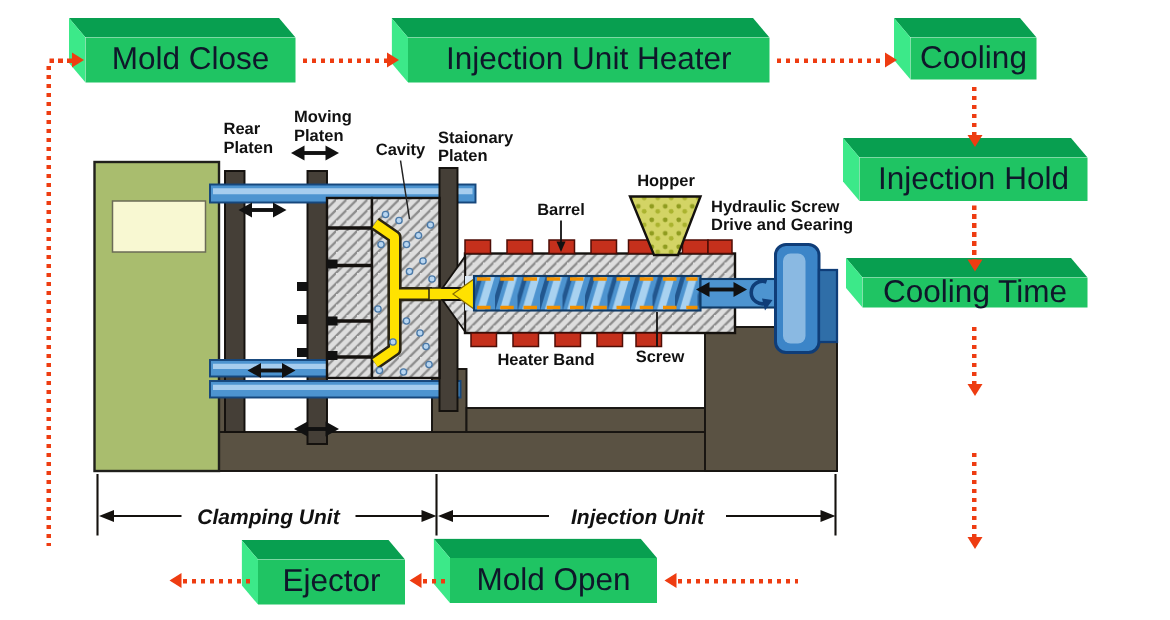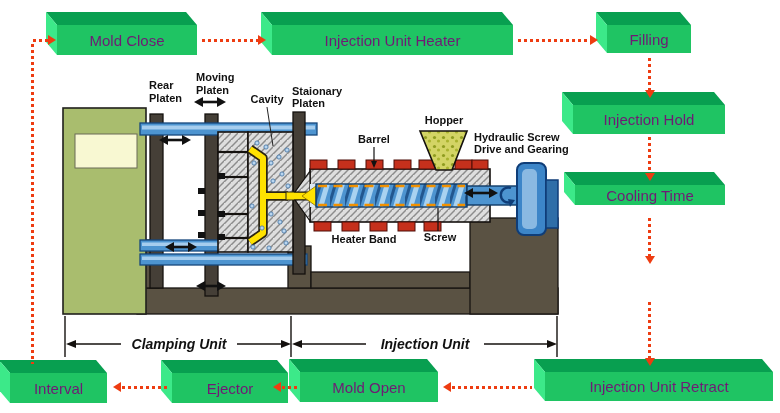--- a/index.html
+++ b/index.html
@@ -7,21 +7,21 @@
           font-family:"Liberation Sans",sans-serif;}
   svg{position:absolute;left:0;top:0;}
   svg text{font-family:"Liberation Sans",sans-serif;font-weight:700;font-size:11px;fill:#111;}
   svg text.dim{font-size:14px;font-style:italic;}
   
   .block{position:absolute;background:#1fc463;display:flex;align-items:center;justify-content:center;}
   .block::before{content:"";position:absolute;left:-11px;top:-13px;width:calc(100% + 11px);height:13px;
      background:#089f50;clip-path:polygon(0 0, calc(100% - 11px) 0, 100% 100%, 11px 100%);}
   .block::after{content:"";position:absolute;left:-11px;top:-13px;width:11px;height:calc(100% + 13px);
      background:#3ce989;clip-path:polygon(0 0, 100% 13px, 100% 100%, 0 calc(100% - 13px));}
-  .block-label{position:relative;z-index:2;font-size:15px;color:#701a75;white-space:nowrap;}
+  .block-label{position:relative;z-index:2;font-size:21px;color:#0f172a;white-space:nowrap;}
   
   .dot-h{position:absolute;height:3px;background:repeating-linear-gradient(90deg,#ee3c11 0 3px,transparent 3px 6px);}
   .dot-v{position:absolute;width:3px;background:repeating-linear-gradient(180deg,#ee3c11 0 3px,transparent 3px 6px);}
   .ah{position:absolute;width:0;height:0;}
   .ah-r{border-top:5px solid transparent;border-bottom:5px solid transparent;border-left:8px solid #ee3c11;}
   .ah-l{border-top:5px solid transparent;border-bottom:5px solid transparent;border-right:8px solid #ee3c11;}
   .ah-d{border-left:5px solid transparent;border-right:5px solid transparent;border-top:8px solid #ee3c11;}
 </style>
 </head>
 <body>
@@ -216,39 +216,33 @@
     </g>
   </svg>
 
   <div class="block" style="left:57px;top:25px;width:140px;height:30px">
     <span class="block-label">Mold Close</span>
     </div>
   <div class="block" style="left:272px;top:25px;width:241px;height:30px">
     <span class="block-label">Injection Unit Heater</span>
     </div>
   <div class="block" style="left:607px;top:25px;width:84px;height:28px">
-    <span class="block-label">Filling</span>
+    <span class="block-label">Cooling</span>
     </div>
   <div class="block" style="left:573px;top:105px;width:152px;height:29px">
     <span class="block-label">Injection Hold</span>
     </div>
   <div class="block" style="left:575px;top:185px;width:150px;height:20px">
     <span class="block-label">Cooling Time</span>
     </div>
-  <div class="block" style="left:545px;top:372px;width:228px;height:29px">
-    <span class="block-label">Injection Unit Retract</span>
-    </div>
   <div class="block" style="left:300px;top:372px;width:138px;height:30px">
     <span class="block-label">Mold Open</span>
     </div>
-  <div class="block" style="left:172px;top:373px;width:116px;height:30px">
+  <div class="block" style="left:172px;top:373px;width:98px;height:30px">
     <span class="block-label">Ejector</span>
-    </div>
-  <div class="block" style="left:10px;top:373px;width:97px;height:30px">
-    <span class="block-label">Interval</span>
     </div>
 
   <div class="dot-v" style="left:31px;top:44px;height:320px"></div>
   <div class="dot-h" style="left:33px;top:39px;width:15px"></div>
   <div class="ah ah-r" style="left:48px;top:35px"></div>
 
   <div class="dot-h" style="left:202px;top:39px;width:56px"></div>
   <div class="ah ah-r" style="left:258px;top:35px"></div>
 
   <div class="dot-h" style="left:518px;top:39px;width:72px"></div>

